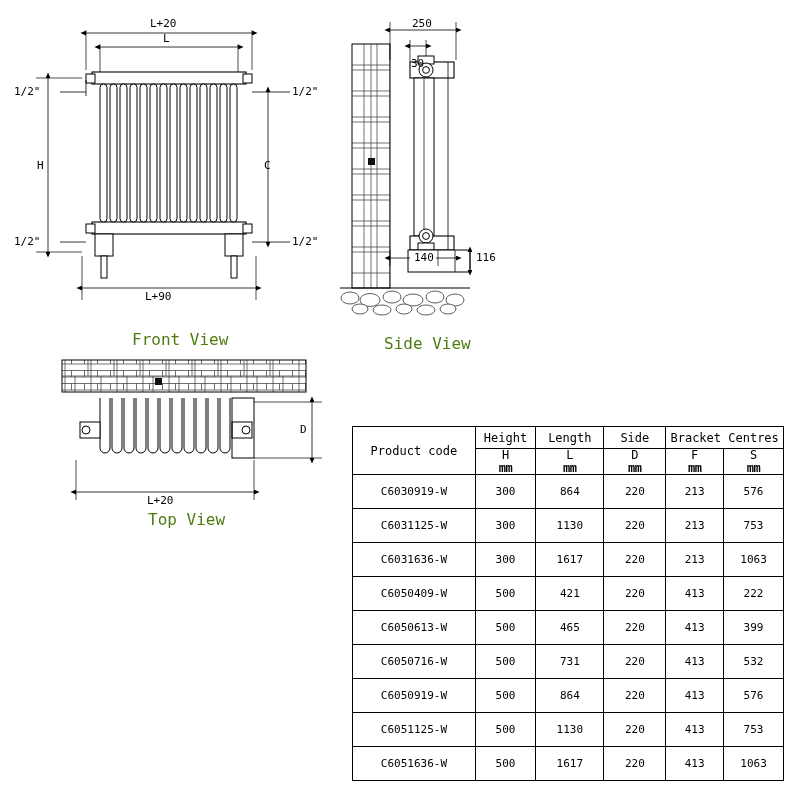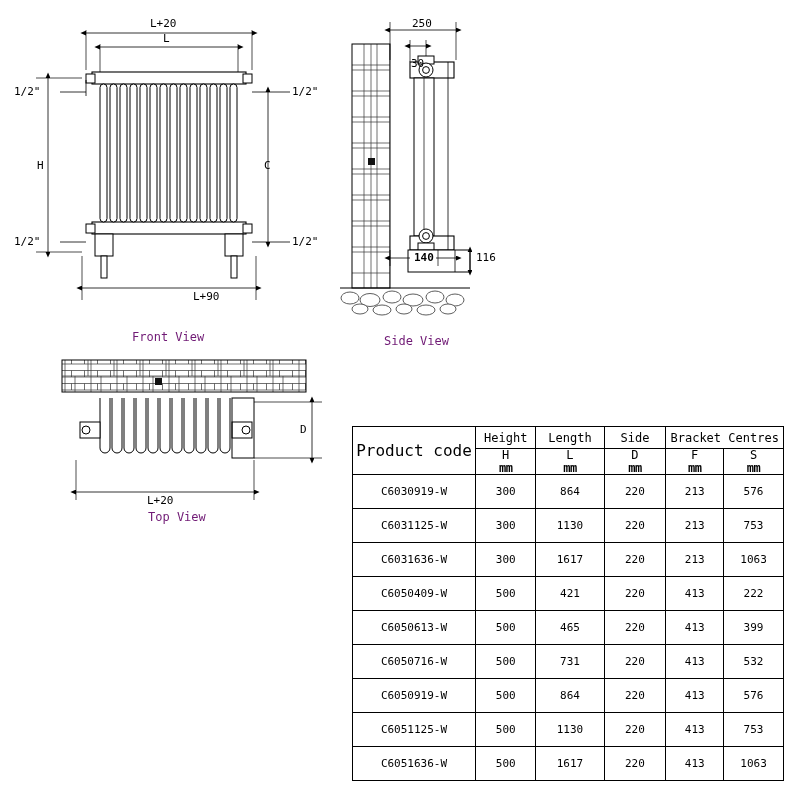--- a/index.html
+++ b/index.html
@@ -31,22 +31,22 @@
     position: absolute;
     font-family: "DejaVu Sans Mono", monospace;
     font-size: 11px;
     color: #000;
     white-space: nowrap;
     line-height: 1;
   }
   .viewname {
     position: absolute;
     font-family: "DejaVu Sans Mono", monospace;
-    font-size: 12px;
-    color: #701a75;
+    font-size: 16px;
+    color: #4d7c0f;
     white-space: nowrap;
   }
   
   .spec-table {
     position: absolute;
     left: 352px;
     top: 426px;
     width: 432px;
     border-collapse: collapse;
     font-family: "DejaVu Sans Mono", monospace;
@@ -55,21 +55,21 @@
   .spec-table td, .spec-table th {
     border: 1px solid #000;
     text-align: center;
     padding: 0;
     height: 33px;
     font-weight: normal;
     color: #000;
   }
   .spec-table th.code-head {
     width: 124px;
-    font-size: 16px;
+    font-size: 12px;
     height: 46px;
   }
   .spec-table th.grp {
     font-size: 12px;
     height: 21px;
   }
   .spec-table td.sym {
     height: 25px;
     font-size: 12px;
     position: relative;
@@ -289,30 +289,30 @@
 
       <path d="M76,460 L76,500 M254,460 L254,500" stroke="#000" stroke-width="0.7" fill="none"></path>
       <line x1="76" y1="492" x2="254" y2="492" stroke="#000" stroke-width="0.8" marker-start="url(#arrL)" marker-end="url(#arrR)"></line>
     </g>
   </svg>
 
   <div class="lbl" style="left:150px; top:18px;">L+20</div>
   <div class="lbl" style="left:163px; top:33px;">L</div>
   <div class="lbl" style="left:37px; top:160px;">H</div>
   <div class="lbl" style="left:264px; top:160px;">C</div>
-  <div class="lbl" style="left:145px; top:291px;margin-left:48px;">L+90</div>
+  <div class="lbl" style="left:145px; top:291px;">L+90</div>
   <div class="lbl" style="left:14px; top:86px;">1/2"</div>
   <div class="lbl" style="left:292px; top:86px;">1/2"</div>
   <div class="lbl" style="left:14px; top:236px;">1/2"</div>
   <div class="lbl" style="left:292px; top:236px;">1/2"</div>
   <div class="viewname" style="left:132px; top:330px;">Front View</div>
 
   <div class="lbl" style="left:412px; top:18px;">250</div>
   <div class="lbl" style="left:411px; top:33px;margin-top:25px;">30</div>
-  <div class="lbl" style="left:414px; top:252px;font-weight:bold;">140</div>
+  <div class="lbl" style="left:414px; top:252px;">140</div>
   <div class="lbl" style="left:476px; top:252px;">116</div>
   <div class="viewname" style="left:384px; top:334px;text-align:center;">Side View</div>
 
   <div class="lbl" style="left:300px; top:424px;">D</div>
   <div class="lbl" style="left:147px; top:495px;">L+20</div>
   <div class="viewname" style="left:126px; top:510px;margin-left:22px;">Top View</div>
 
   <table class="spec-table">
     <thead>
       <tr>

